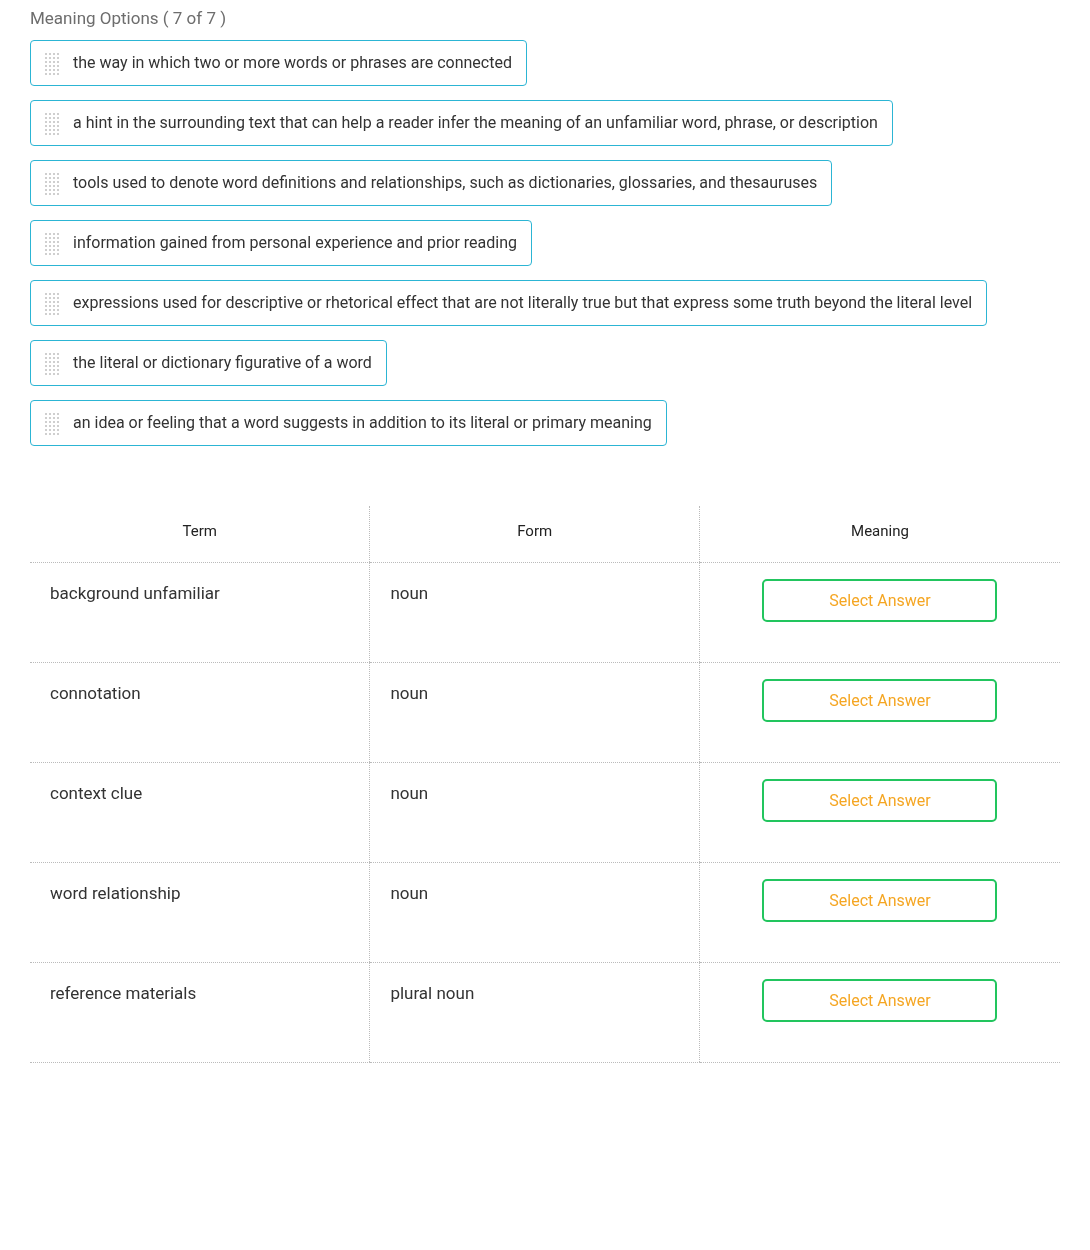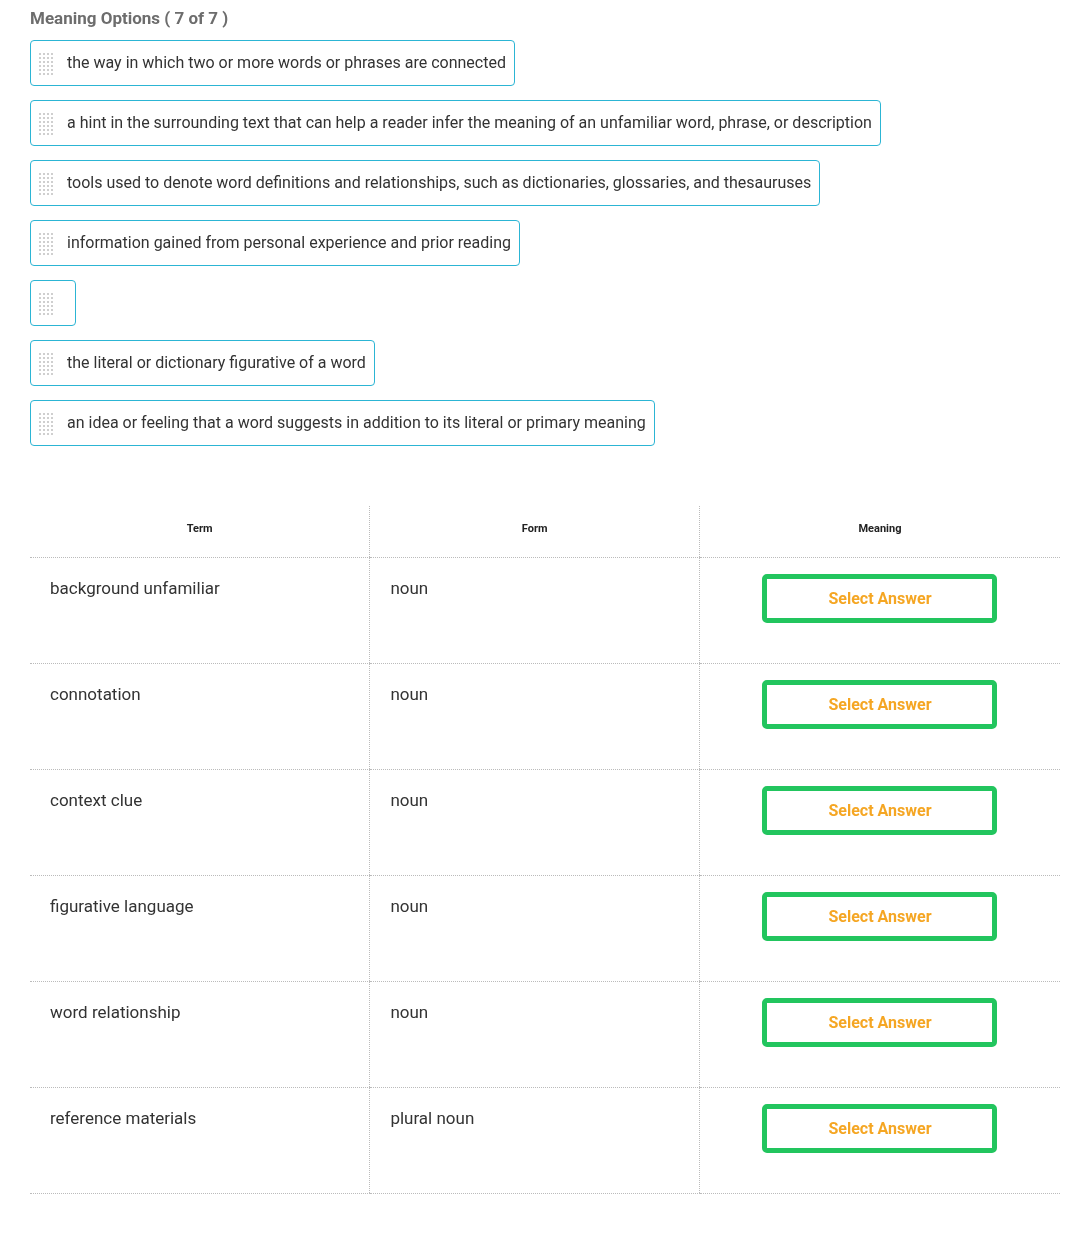--- a/index.html
+++ b/index.html
@@ -10,34 +10,34 @@
       width: 1090px;
       padding: 0;
     }
     .container {
       padding: 8px 30px 30px 30px;
     }
     .options-title {
       font-size: 17px;
       color: #6d6d6d;
       margin-bottom: 12px;
-      font-weight: 700;
+      font-weight: 400;
     }
     .options-list {
       display: flex;
       flex-direction: column;
       gap: 14px;
       margin-bottom: 60px;
     }
     .option-item {
       display: inline-flex;
       align-items: flex-start;
       border: 1.5px solid #2cb5d4;
       border-radius: 4px;
-      padding: 10px 8px;
+      padding: 10px 14px;
       background: #fff;
       cursor: grab;
       width: fit-content;
       max-width: 100%;
       text-align: center;
     }
     .drag-handle {
       flex-shrink: 0;
       width: 14px;
       margin-right: 14px;
@@ -56,22 +56,22 @@
     .option-text {
       font-size: 16px;
       color: #333;
       line-height: 1.5;
     }
     .terms-table {
       width: 100%;
       border-collapse: collapse;
     }
     .terms-table thead th {
-      font-size: 11px;
-      font-weight: 700;
+      font-size: 15px;
+      font-weight: 400;
       color: #222;
       padding: 16px 10px 22px 10px;
     }
     .terms-table th:nth-child(1),
     .terms-table td:nth-child(1) { width: 33%; }
     .terms-table th:nth-child(2),
     .terms-table td:nth-child(2) { width: 32%; }
     .terms-table th:nth-child(3),
     .terms-table td:nth-child(3) { width: 35%; }
     .terms-table th {
@@ -89,26 +89,26 @@
       border-bottom: 1px dotted #bbb;
     }
     .terms-table tbody td.meaning-cell {
       padding: 16px 20px 40px 20px;
       text-align: center;
     }
     .select-answer {
       display: inline-block;
       width: 235px;
       padding: 10px 16px;
-      border: 5px solid #22c55e;
+      border: 2px solid #22c55e;
       border-radius: 5px;
       background: #fff;
       color: #f5a623;
       font-size: 16px;
-      font-weight: 700;
+      font-weight: 400;
       cursor: pointer;
       text-align: center;
     }
   </style>
 </head>
 <body>
 
 <div class="container">
 
   <div class="options-title">Meaning Options ( 7 of 7 )</div>
@@ -250,20 +250,21 @@
           <span></span>
           <span></span>
           <span></span>
           <span></span>
           <span></span>
           <span></span>
           <span></span>
           <span></span>
           <span></span>
         </div>
+        <div class="option-text">expressions used for descriptive or rhetorical effect that are not literally true but that express some truth beyond the literal level</div>
       </div>
       <div class="option-item">
         <div class="drag-handle">
           <span></span>
           <span></span>
           <span></span>
           <span></span>
           <span></span>
           <span></span>
           <span></span>
@@ -336,25 +337,20 @@
           <td>connotation</td>
           <td>noun</td>
           <td class="meaning-cell"><div class="select-answer">Select Answer</div></td>
         </tr>
         <tr>
           <td>context clue</td>
           <td>noun</td>
           <td class="meaning-cell"><div class="select-answer">Select Answer</div></td>
         </tr>
         <tr>
-          <td>figurative language</td>
-          <td>noun</td>
-          <td class="meaning-cell"><div class="select-answer">Select Answer</div></td>
-        </tr>
-        <tr>
           <td>word relationship</td>
           <td>noun</td>
           <td class="meaning-cell"><div class="select-answer">Select Answer</div></td>
         </tr>
         <tr>
           <td>reference materials</td>
           <td>plural noun</td>
           <td class="meaning-cell"><div class="select-answer">Select Answer</div></td>
         </tr>
       </tbody>

